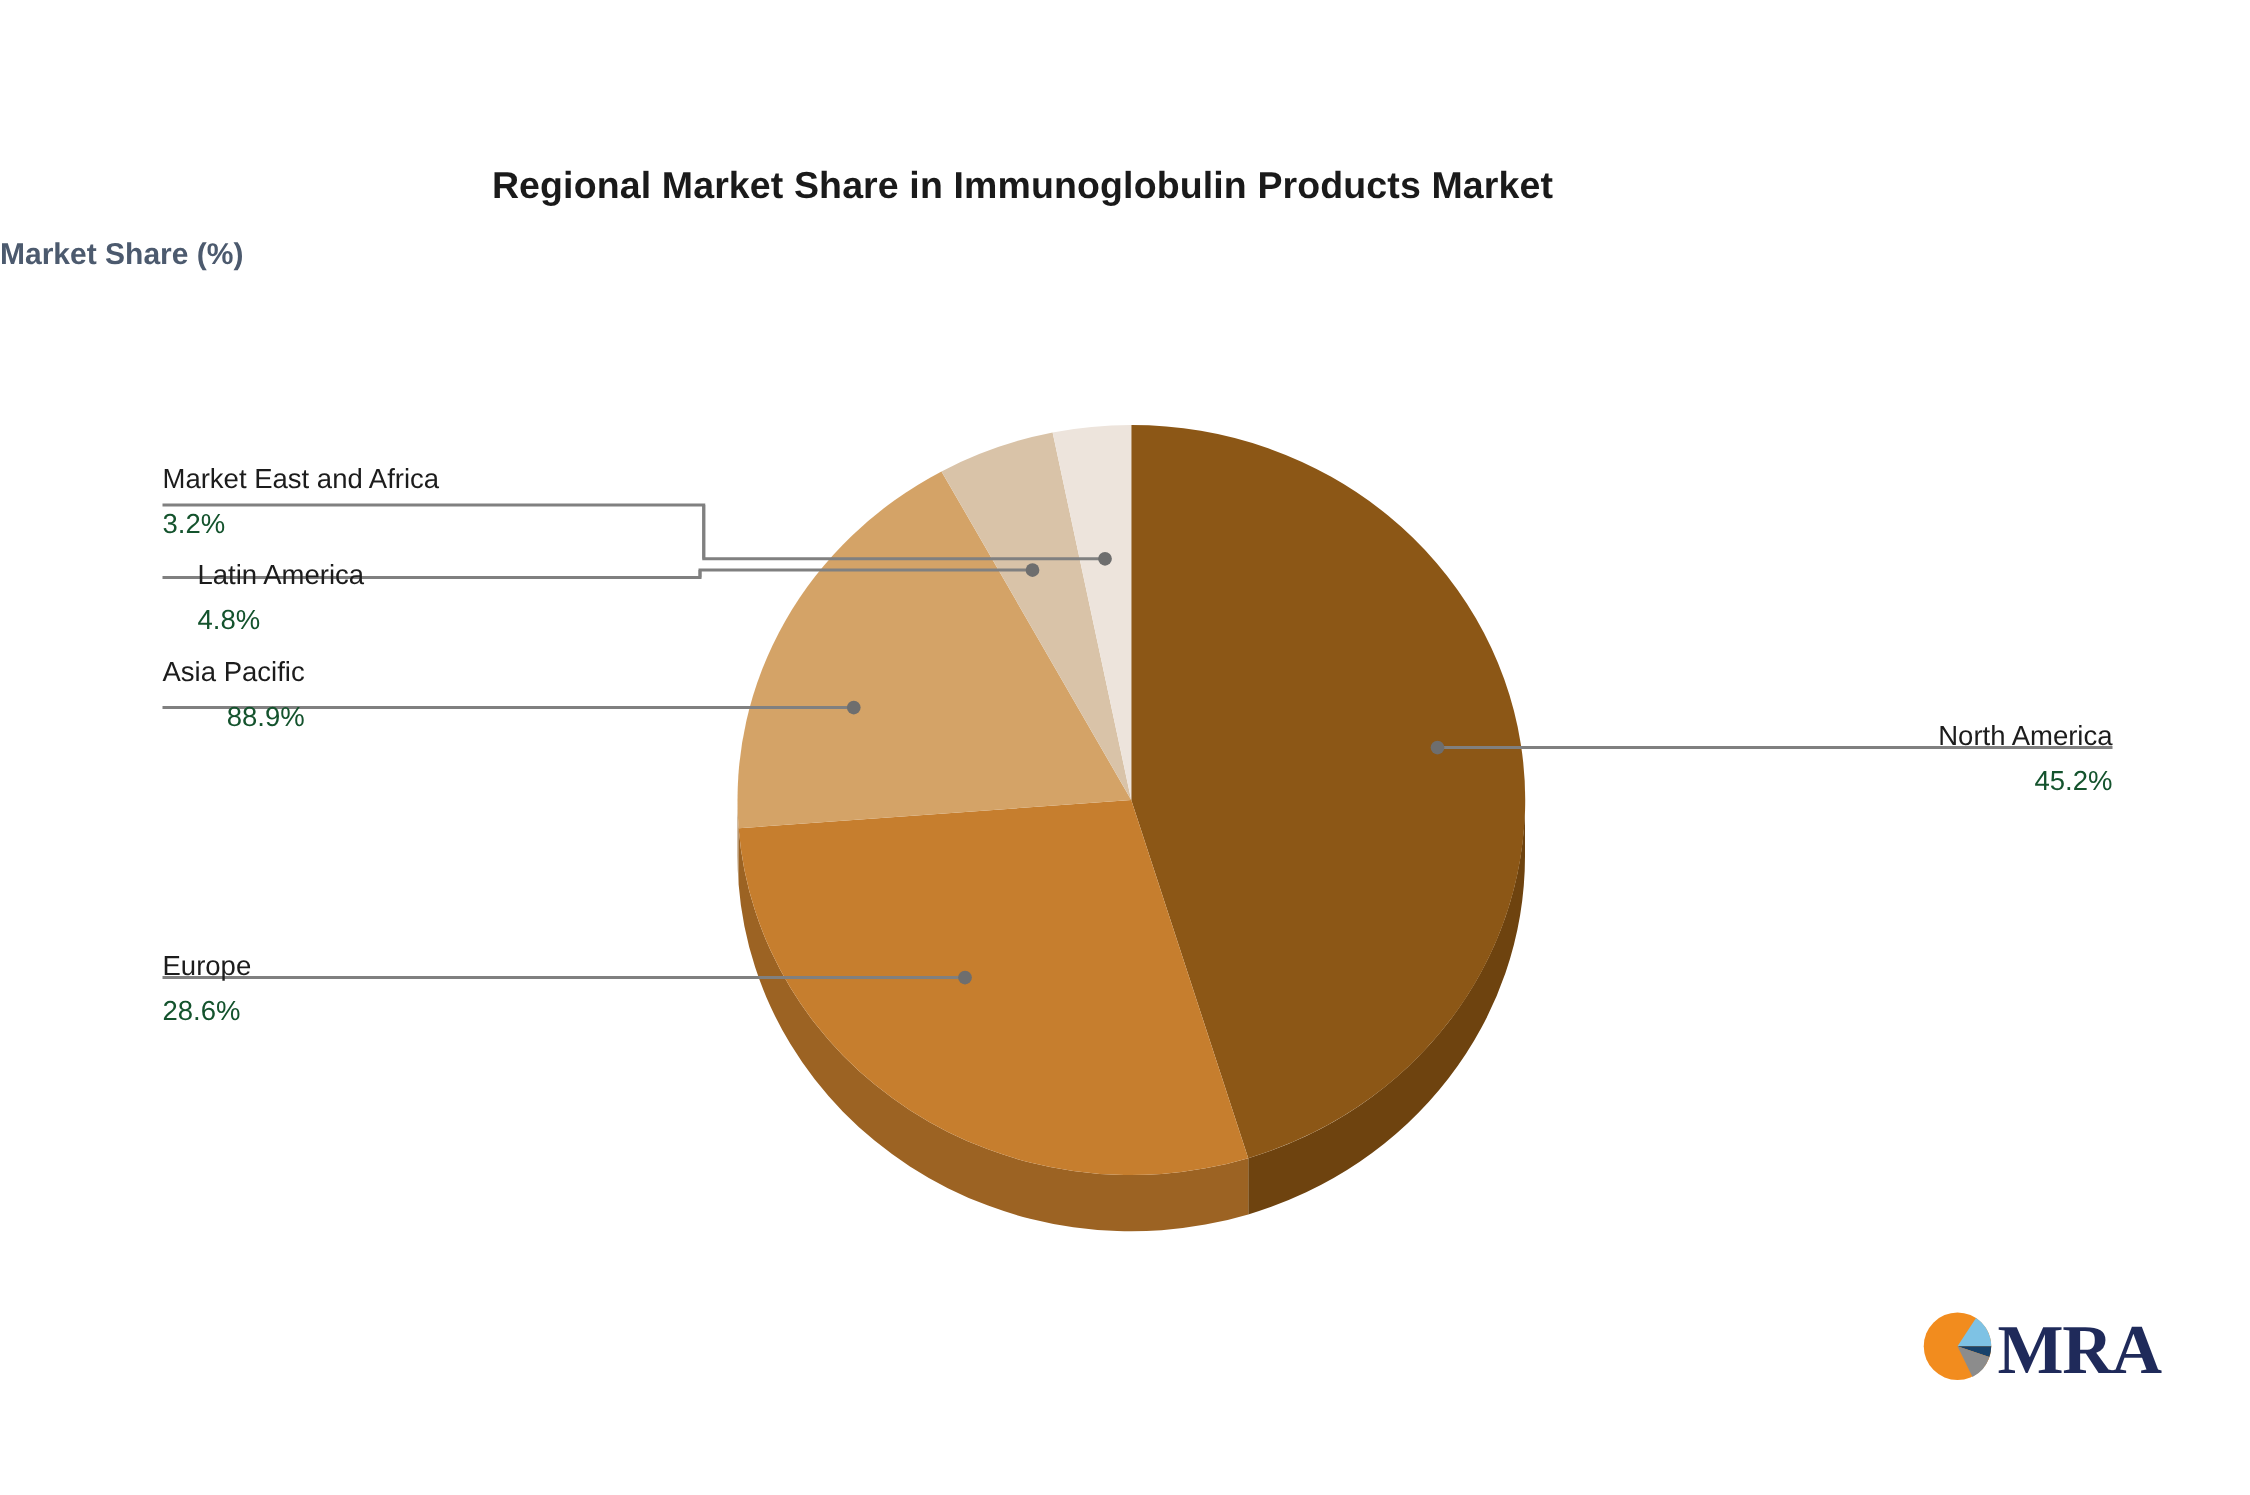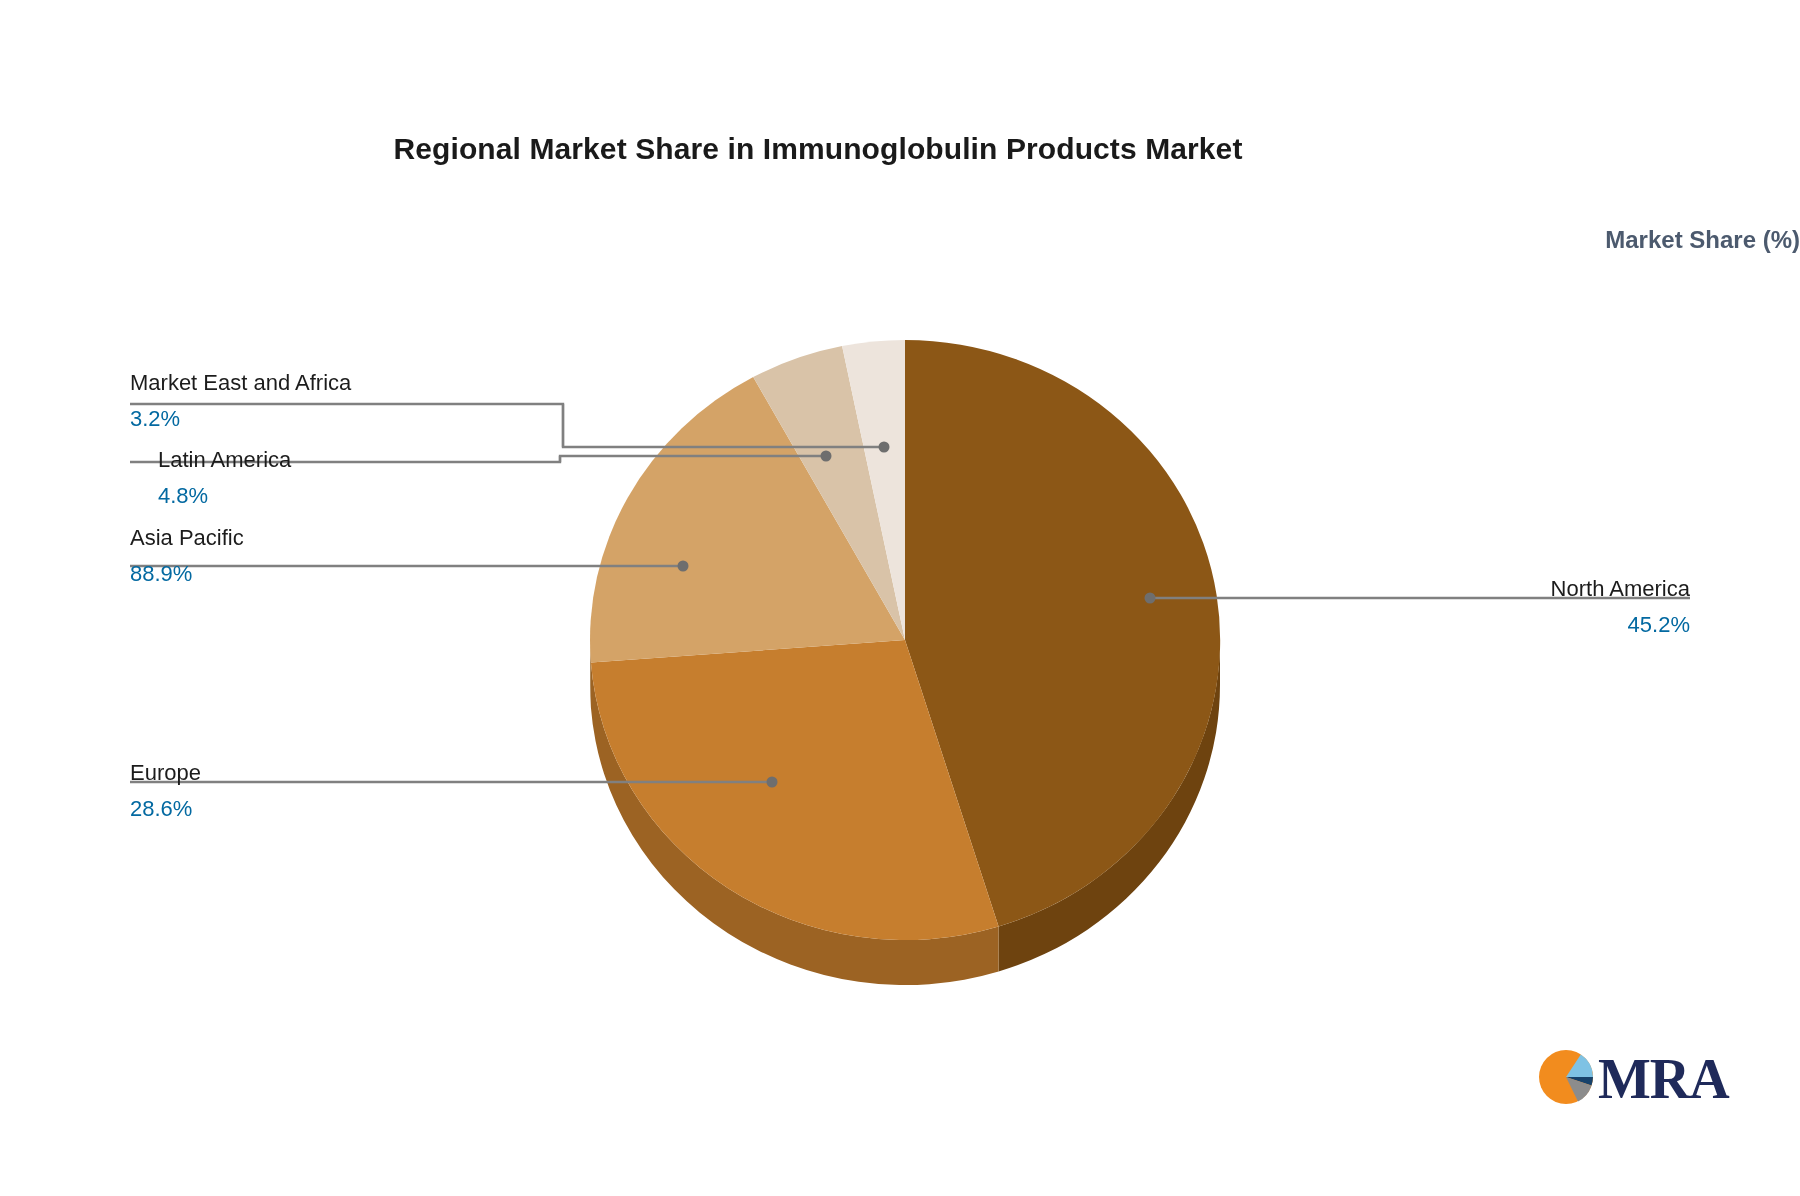--- a/index.html
+++ b/index.html
@@ -26,25 +26,24 @@
     font-size: 30px;
     font-weight: bold;
     color: #1a1a1a;
     letter-spacing: 0.1px;
   }
   #chart-subtitle {
     position: absolute;
     left: 0;
     top: 190px;
     width: 1800px;
-    text-align: right;
+    text-align: left;
     font-size: 24px;
     font-weight: bold;
     color: #4c5a6e;
-    margin-top: 36px;
   }
 
   
   #pie-svg {
     position: absolute;
     left: 0;
     top: 0;
     width: 1800px;
     height: 1196px;
   }
@@ -57,21 +56,21 @@
   }
   .callout .cname {
     display: block;
     color: #1c1c1c;
     font-size: 22px;
     white-space: nowrap;
     padding-bottom: 7px;
   }
   .callout .cval {
     display: block;
-    color: #0369a1;
+    color: #14532d;
     font-size: 22px;
     white-space: nowrap;
     padding-top: 7px;
   }
   .callout.left  { text-align: left;  }
   .callout.right { text-align: right; }
 
   
   #mra-logo {
     position: absolute;
@@ -139,21 +138,21 @@
   <div class="callout left" style="left:130px; top:372px;">
     <span class="cname">Market East and Africa</span>
     <span class="cval">3.2%</span>
   </div>
 
   <div class="callout left" style="left:130px; top:449px;margin-left:28px;">
     <span class="cname">Latin America</span>
     <span class="cval">4.8%</span>
   </div>
 
-  <div class="callout left" style="left:130px; top:527px;">
+  <div class="callout left" style="left:130px; top:527px;text-align:right;">
     <span class="cname">Asia Pacific</span>
     <span class="cval">88.9%</span>
   </div>
 
   <div class="callout left" style="left:130px; top:762px;">
     <span class="cname">Europe</span>
     <span class="cval">28.6%</span>
   </div>
 
   <div class="callout right" style="right:110px; top:578px;">

